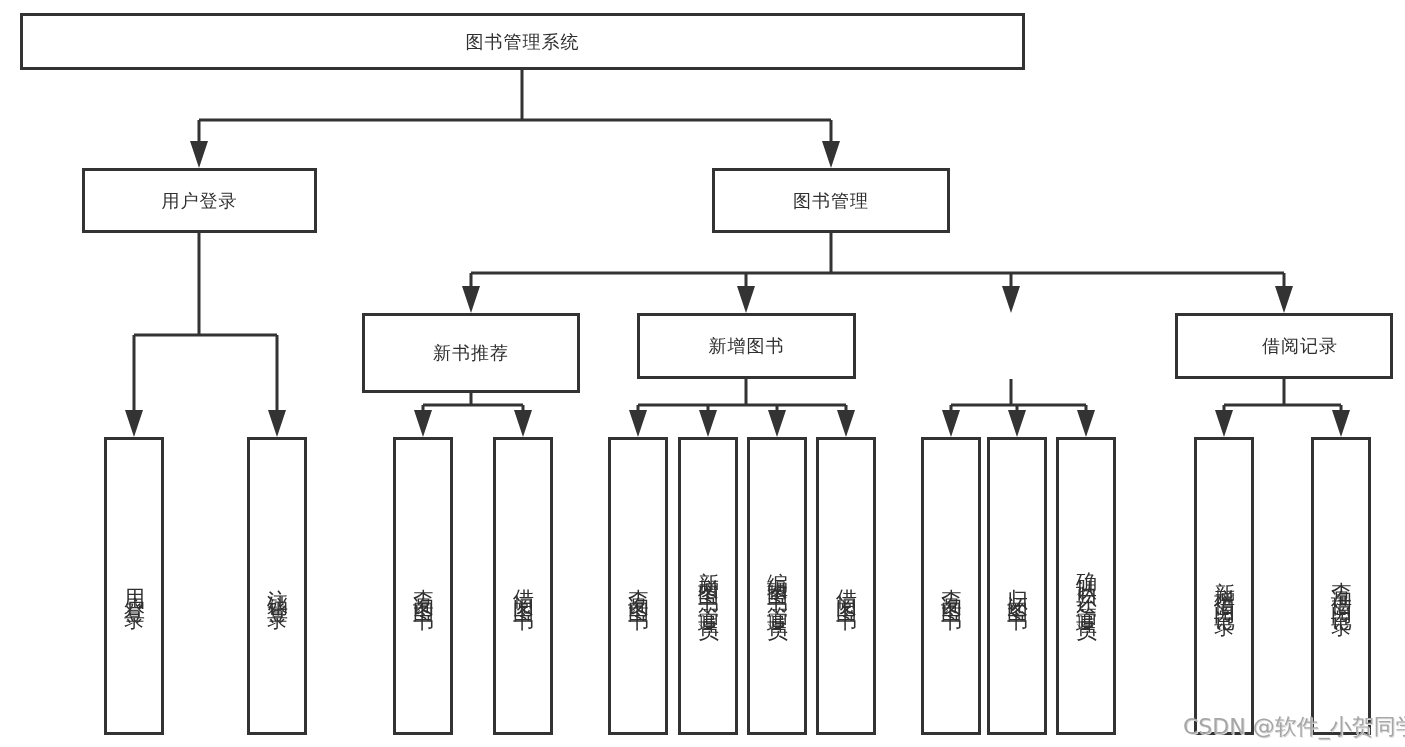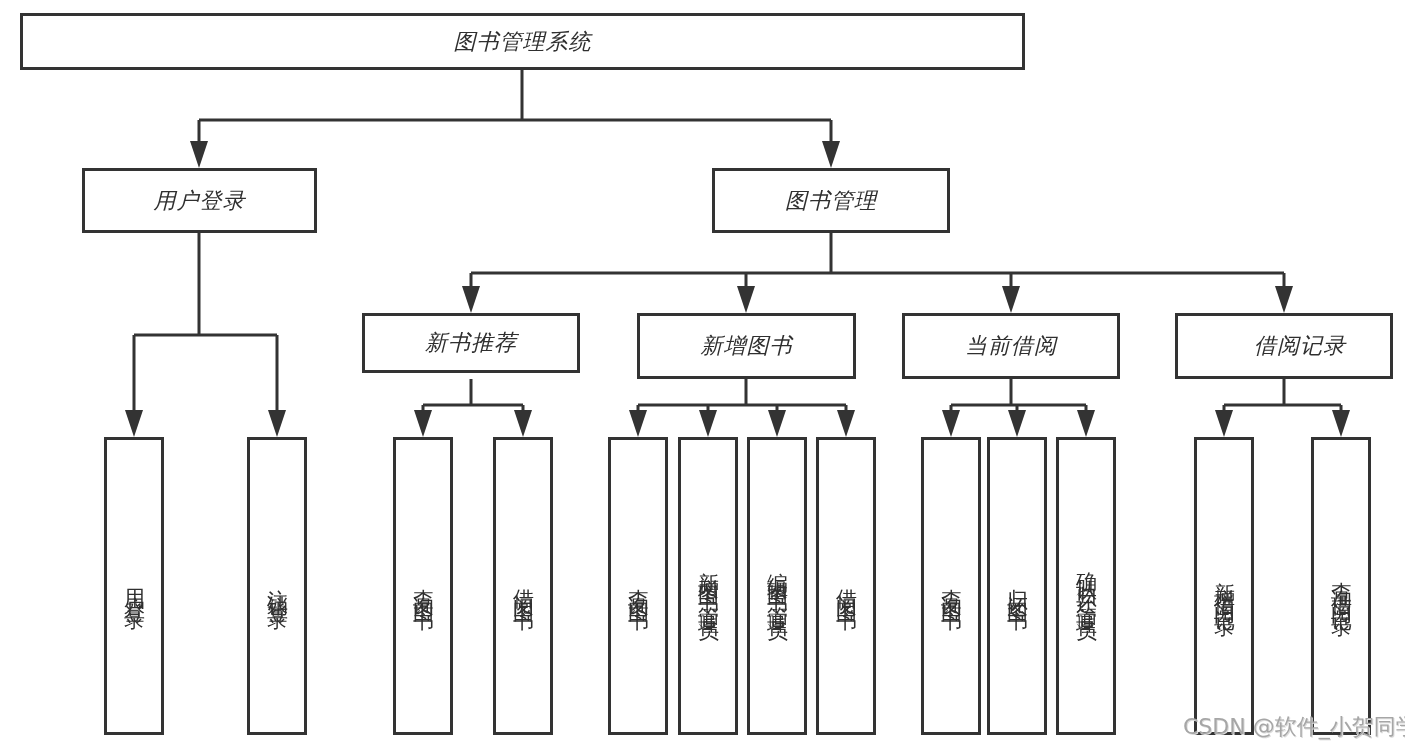--- a/index.html
+++ b/index.html
@@ -24,24 +24,23 @@
     position:absolute;
     box-sizing:border-box;
     background:#ffffff;
     border:3px solid var(--line);
     display:flex;
     align-items:center;
     justify-content:center;
     text-align:center;
   }
   .hlabel{
-    font-size:22px;
+    font-size:18px;
     letter-spacing:1px;
     white-space:nowrap;
-    font-style:italic;
   }
   .vbox{width:60px;top:437px;height:298px;}
   .vlabel{
     writing-mode:vertical-lr;
     text-orientation:mixed;
     font-size:21px;
     letter-spacing:7px;
     line-height:1;
     white-space:nowrap;
   }
@@ -99,28 +98,25 @@
     <span class="hlabel">图书管理系统</span>
   </div>
 
   <div class="box" style="left:82px;top:168px;width:235px;height:65px;">
     <span class="hlabel">用户登录</span>
   </div>
   <div class="box" style="left:712px;top:168px;width:238px;height:65px;">
     <span class="hlabel">图书管理</span>
   </div>
 
-  <div class="box" style="left:362px;top:313px;width:218px;height:60px;">
+  <div class="box" style="left:362px;top:313px;width:218px;height:80px;">
     <span class="hlabel">新书推荐</span>
   </div>
   <div class="box" style="left:637px;top:313px;width:219px;height:66px;">
     <span class="hlabel">新增图书</span>
-  </div>
-  <div class="box" style="left:902px;top:313px;width:218px;height:66px;">
-    <span class="hlabel">当前借阅</span>
   </div>
   <div class="box" style="left:1175px;top:313px;width:218px;height:66px;padding-left:32px;">
     <span class="hlabel">借阅记录</span>
   </div>
 
   <div class="box vbox" style="left:104px;">
     <span class="vlabel">用户登录</span>
   </div>
   <div class="box vbox" style="left:247px;">
     <span class="vlabel">注销登录</span>

